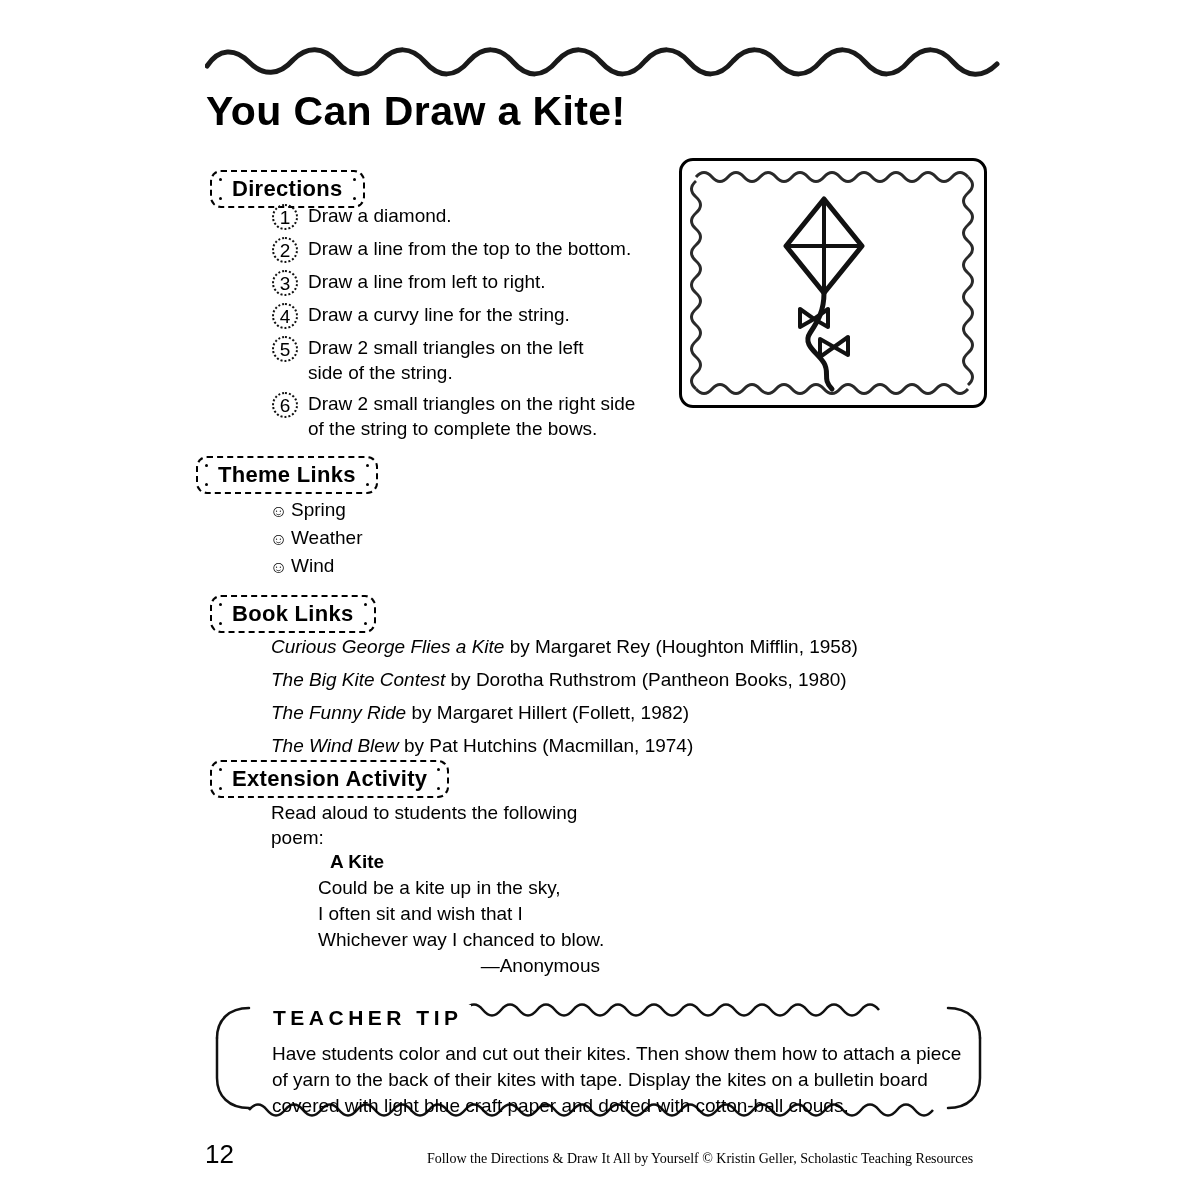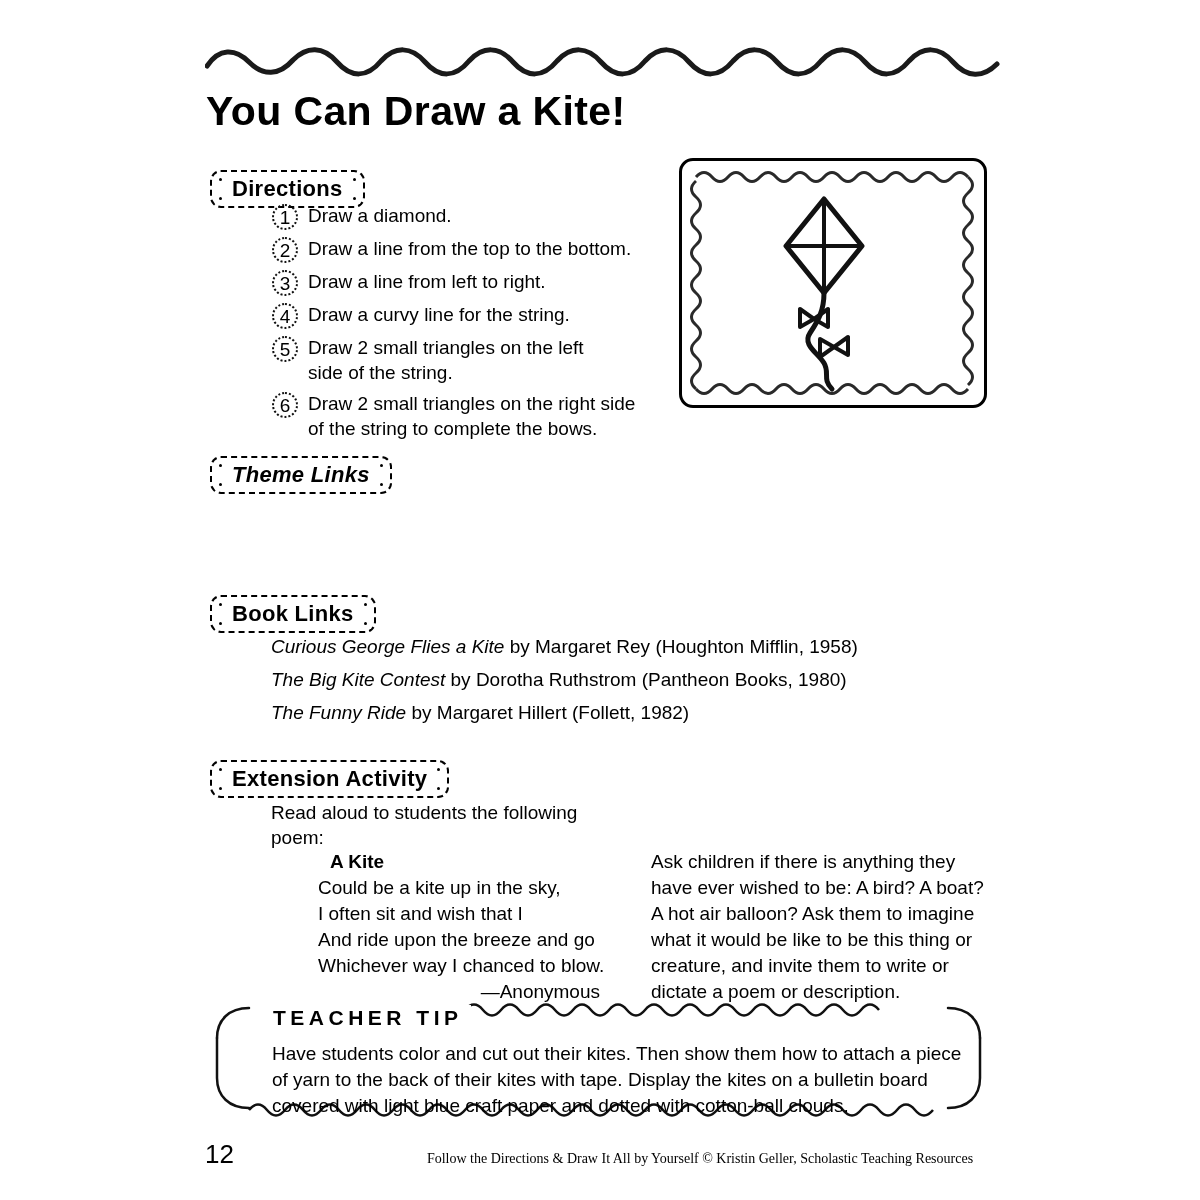--- a/index.html
+++ b/index.html
@@ -309,63 +309,75 @@
                C148,212 140,218 150,228" fill="none" stroke="#111" stroke-width="5" stroke-linecap="round" fill-opacity="0"></path>
 
       <path d="M132,158 L118,148 L118,166 Z" fill="none" stroke="#111" stroke-width="4" stroke-linejoin="round"></path>
       <path d="M132,158 L146,148 L146,166 Z" fill="none" stroke="#111" stroke-width="4" stroke-linejoin="round"></path>
 
       <path d="M152,186 L138,196 L138,178 Z" fill="none" stroke="#111" stroke-width="4" stroke-linejoin="round"></path>
       <path d="M152,186 L166,176 L166,194 Z" fill="none" stroke="#111" stroke-width="4" stroke-linejoin="round"></path>
     </svg>
   </div>
 
-  <div class="label-box" style="left:210px; top:456px;font-style:italic;">
+  <div class="label-box" style="left:196px; top:456px;">
     <span class="dot d1"></span><span class="dot d2"></span>
     <span class="dot d3"></span><span class="dot d4"></span>
     <span>Theme Links</span>
   </div>
 
+  <div class="theme-list">
+    <div class="theme-item">
+      <span class="smiley">☺</span><span>Spring</span>
+    </div>
+    <div class="theme-item">
+      <span class="smiley">☺</span><span>Weather</span>
+    </div>
+    <div class="theme-item">
+      <span class="smiley">☺</span><span>Wind</span>
+    </div>
+  </div>
 
   <div class="label-box" style="left:210px; top:595px;">
     <span class="dot d1"></span><span class="dot d2"></span>
     <span class="dot d3"></span><span class="dot d4"></span>
     <span>Book Links</span>
   </div>
 
   <div class="book-list">
     <div class="book-item">
       <i>Curious George Flies a Kite</i><span> by Margaret Rey (Houghton Mifflin, 1958)</span>
     </div>
     <div class="book-item">
       <i>The Big Kite Contest</i><span> by Dorotha Ruthstrom (Pantheon Books, 1980)</span>
     </div>
     <div class="book-item">
       <i>The Funny Ride</i><span> by Margaret Hillert (Follett, 1982)</span>
     </div>
+    <div class="book-item">
+      <i>The Wind Blew</i><span> by Pat Hutchins (Macmillan, 1974)</span>
+    </div>
   </div>
 
   <div class="label-box" style="left:210px; top:760px;">
     <span class="dot d1"></span><span class="dot d2"></span>
     <span class="dot d3"></span><span class="dot d4"></span>
     <span>Extension Activity</span>
   </div>
 
   <div class="ext-intro">Read aloud to students the following poem:</div>
 
   <div class="poem">
     <div class="poem-title">A Kite</div>
     <div>Could be a kite up in the sky,</div>
     <div>I often sit and wish that I</div>
-    <div>And ride upon the breeze and go</div>
     <div>Whichever way I chanced to blow.</div>
     <div class="poem-attrib">—Anonymous</div>
   </div>
 
-  <div class="ext-right">Ask children if there is anything they have ever wished to be: A bird? A boat? A hot air balloon? Ask them to imagine what it would be like to be this thing or creature, and invite them to write or dictate a poem or description.</div>
 
   <div class="tip-wrap">
     <svg width="779" height="115" viewBox="0 0 779 115">
 
       <path d="M40,6 C20,6 8,18 8,36" fill="none" stroke="#111" stroke-width="2.5" stroke-linecap="round"></path>
 
       <path d="M238,8 q9,11 18,0 q9,-11 18,0 q9,11 18,0 q9,-11 18,0 q9,11 18,0 q9,-11 18,0
                q9,11 18,0 q9,-11 18,0 q9,11 18,0 q9,-11 18,0 q9,11 18,0 q9,-11 18,0
                q9,11 18,0 q9,-11 18,0 q9,11 18,0 q9,-11 18,0 q9,11 18,0 q9,-11 18,0
                q9,11 18,0 q9,-11 18,0 q9,11 18,0 q9,-11 18,0 q9,11 18,0 q9,-11 18,0" fill="none" stroke="#111" stroke-width="2.5"></path>

